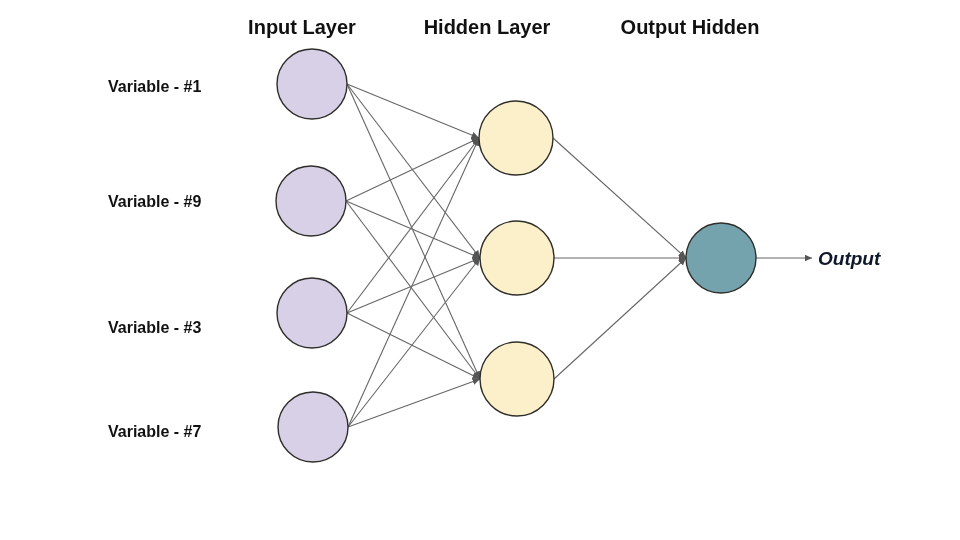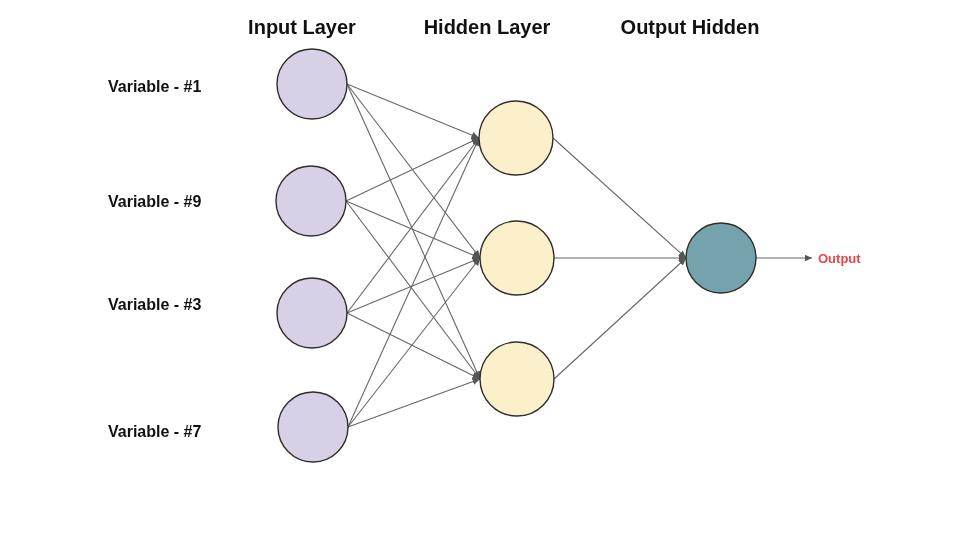--- a/index.html
+++ b/index.html
@@ -36,25 +36,26 @@
     font-weight: bold;
     line-height: 20px;
     color: #111111;
     white-space: nowrap;
     margin-left: 32px;
   }
   .output-label {
     position: absolute;
     left: 818px;
     top: 249px;
-    font-size: 13px;
+    font-size: 19px;
     font-weight: bold;
     line-height: 20px;
-    color: #ef4444;
+    color: #0f172a;
     white-space: nowrap;
+    font-style: italic;
   }
   .caption {
     position: absolute;
     left: 102px;
     top: 477px;
     font-size: 17px;
     font-weight: normal;
     line-height: 21px;
     color: #1a1a1a;
     white-space: nowrap;
@@ -95,18 +96,18 @@
       <circle cx="517" cy="379" r="37" fill="#fcf0ca" stroke="#2f2e2a" stroke-width="1.4"></circle>
       <circle cx="721" cy="258" r="35" fill="#75a3ad" stroke="#2f2e2a" stroke-width="1.4"></circle>
     </svg>
 
   <div class="layer-header" style="left:302px">Input Layer</div>
   <div class="layer-header" style="left:487px">Hidden Layer</div>
   <div class="layer-header" style="left:690px">Output Hidden</div>
 
   <div class="var-label" style="top:77px">Variable - #1</div>
   <div class="var-label" style="top:192px">Variable - #9</div>
-  <div class="var-label" style="top:295px">Variable - #3</div>
+  <div class="var-label" style="top:318px">Variable - #3</div>
   <div class="var-label" style="top:422px">Variable - #7</div>
 
   <div class="output-label">Output</div>
 
 </div>
 
 </body></html>

